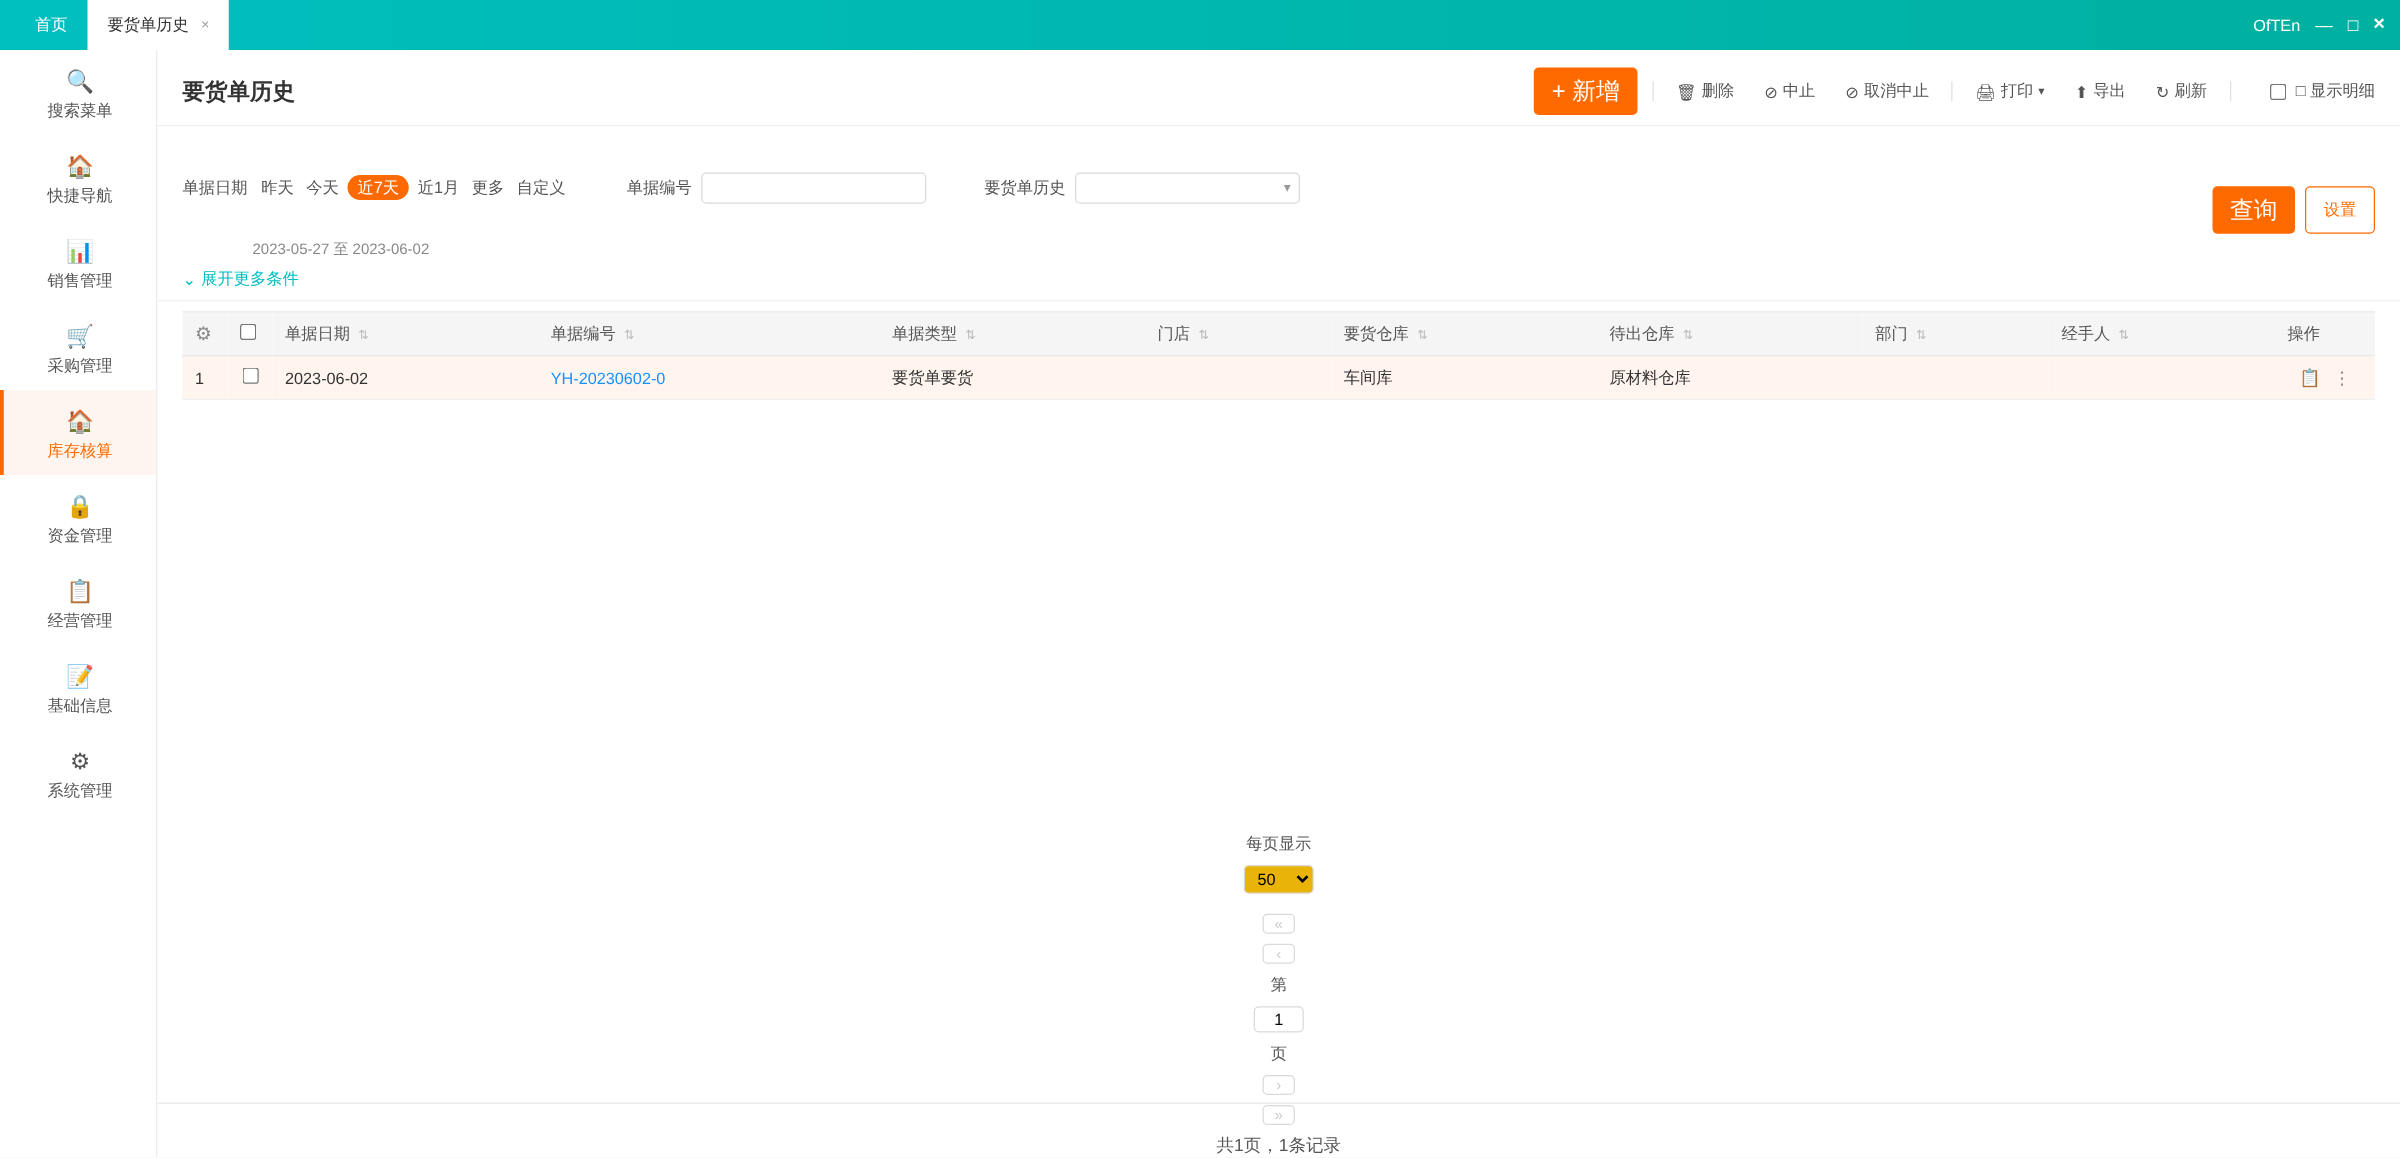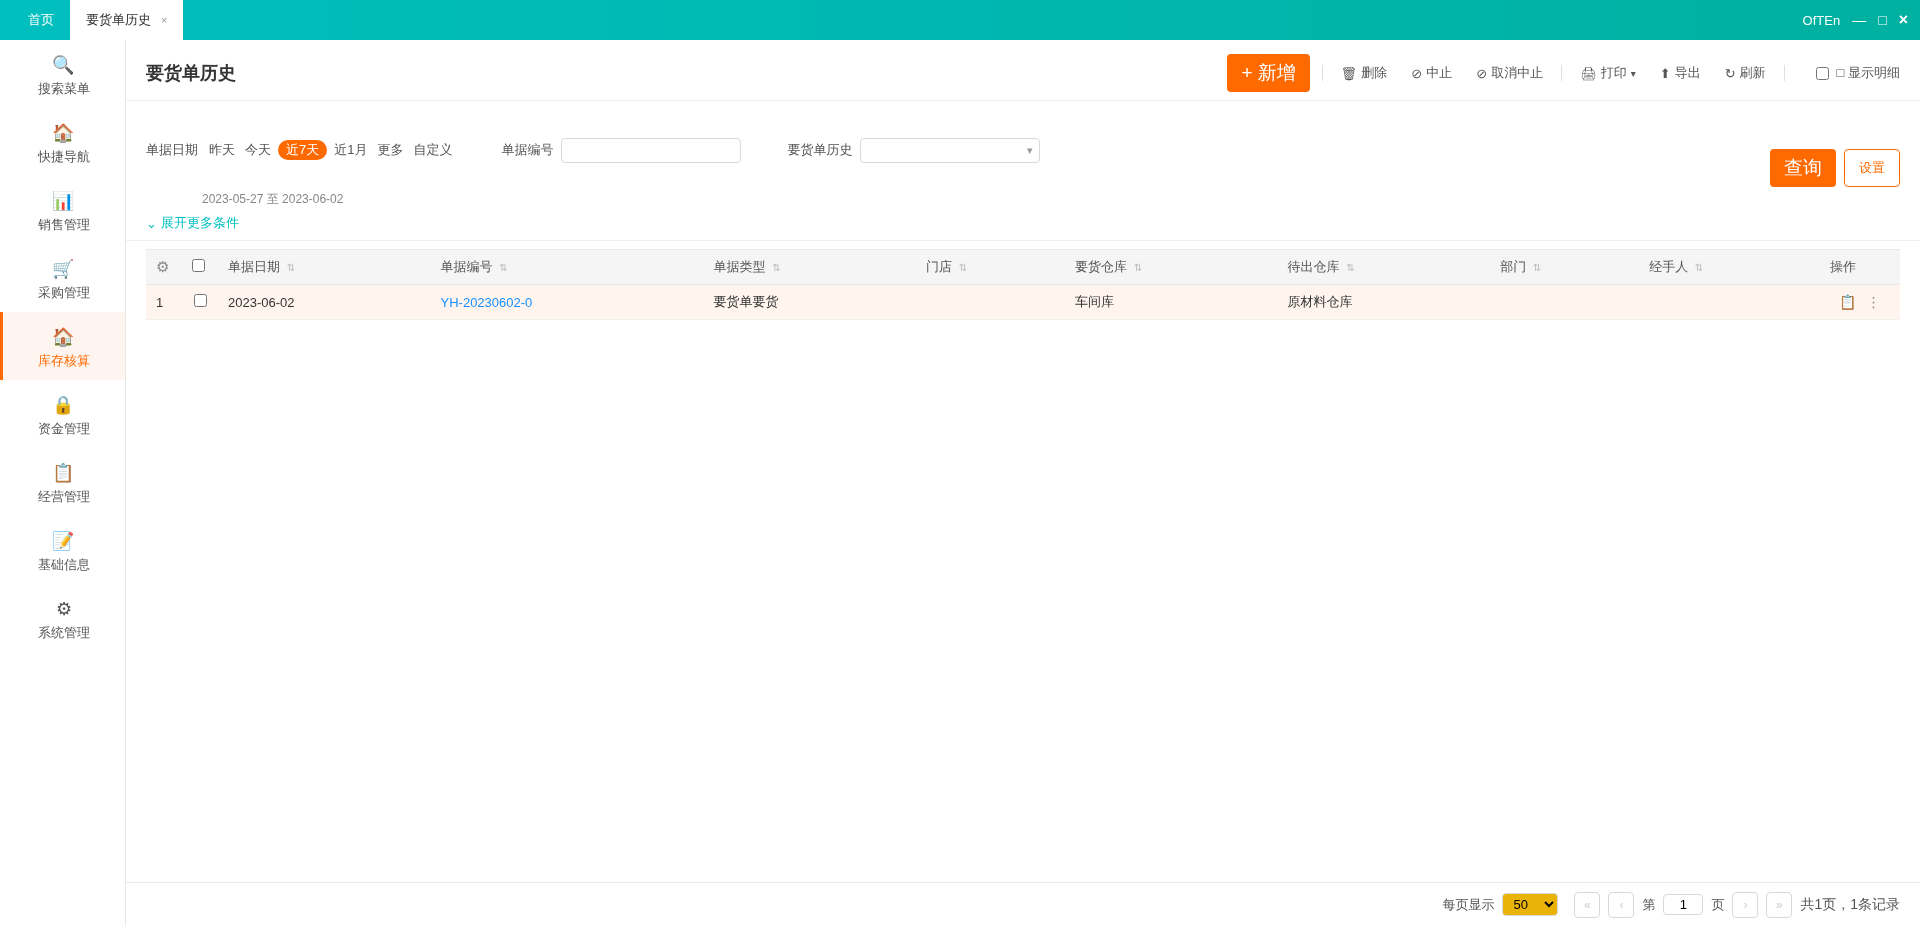--- a/index.html
+++ b/index.html
@@ -287,20 +287,21 @@
     .pagination-bar {
       height: 44px;
       display: flex;
       align-items: center;
       justify-content: flex-end;
       padding: 0 20px;
       border-top: 1px solid #e8e8e8;
       background: #fff;
       gap: 8px;
       flex-shrink: 0;
+      flex-direction: column;
     }
     .pagination-label { color: #555; font-size: 13px; }
     .page-size-select {
       border: 1px solid #d9d9d9;
       border-radius: 4px;
       padding: 2px 6px;
       font-size: 13px;
       background: #eab308;
     }
     .page-btn {

